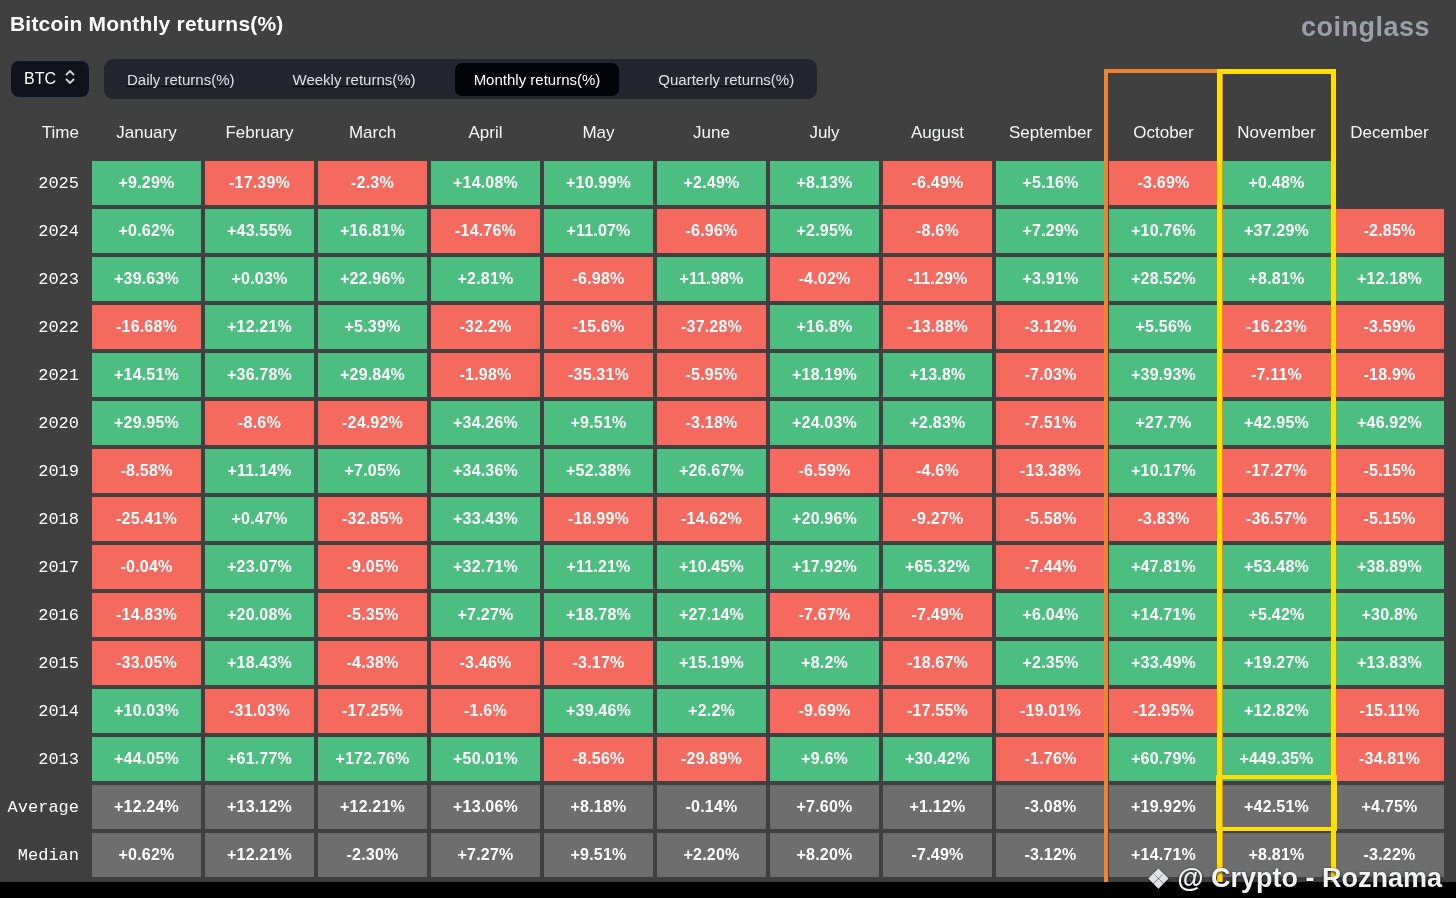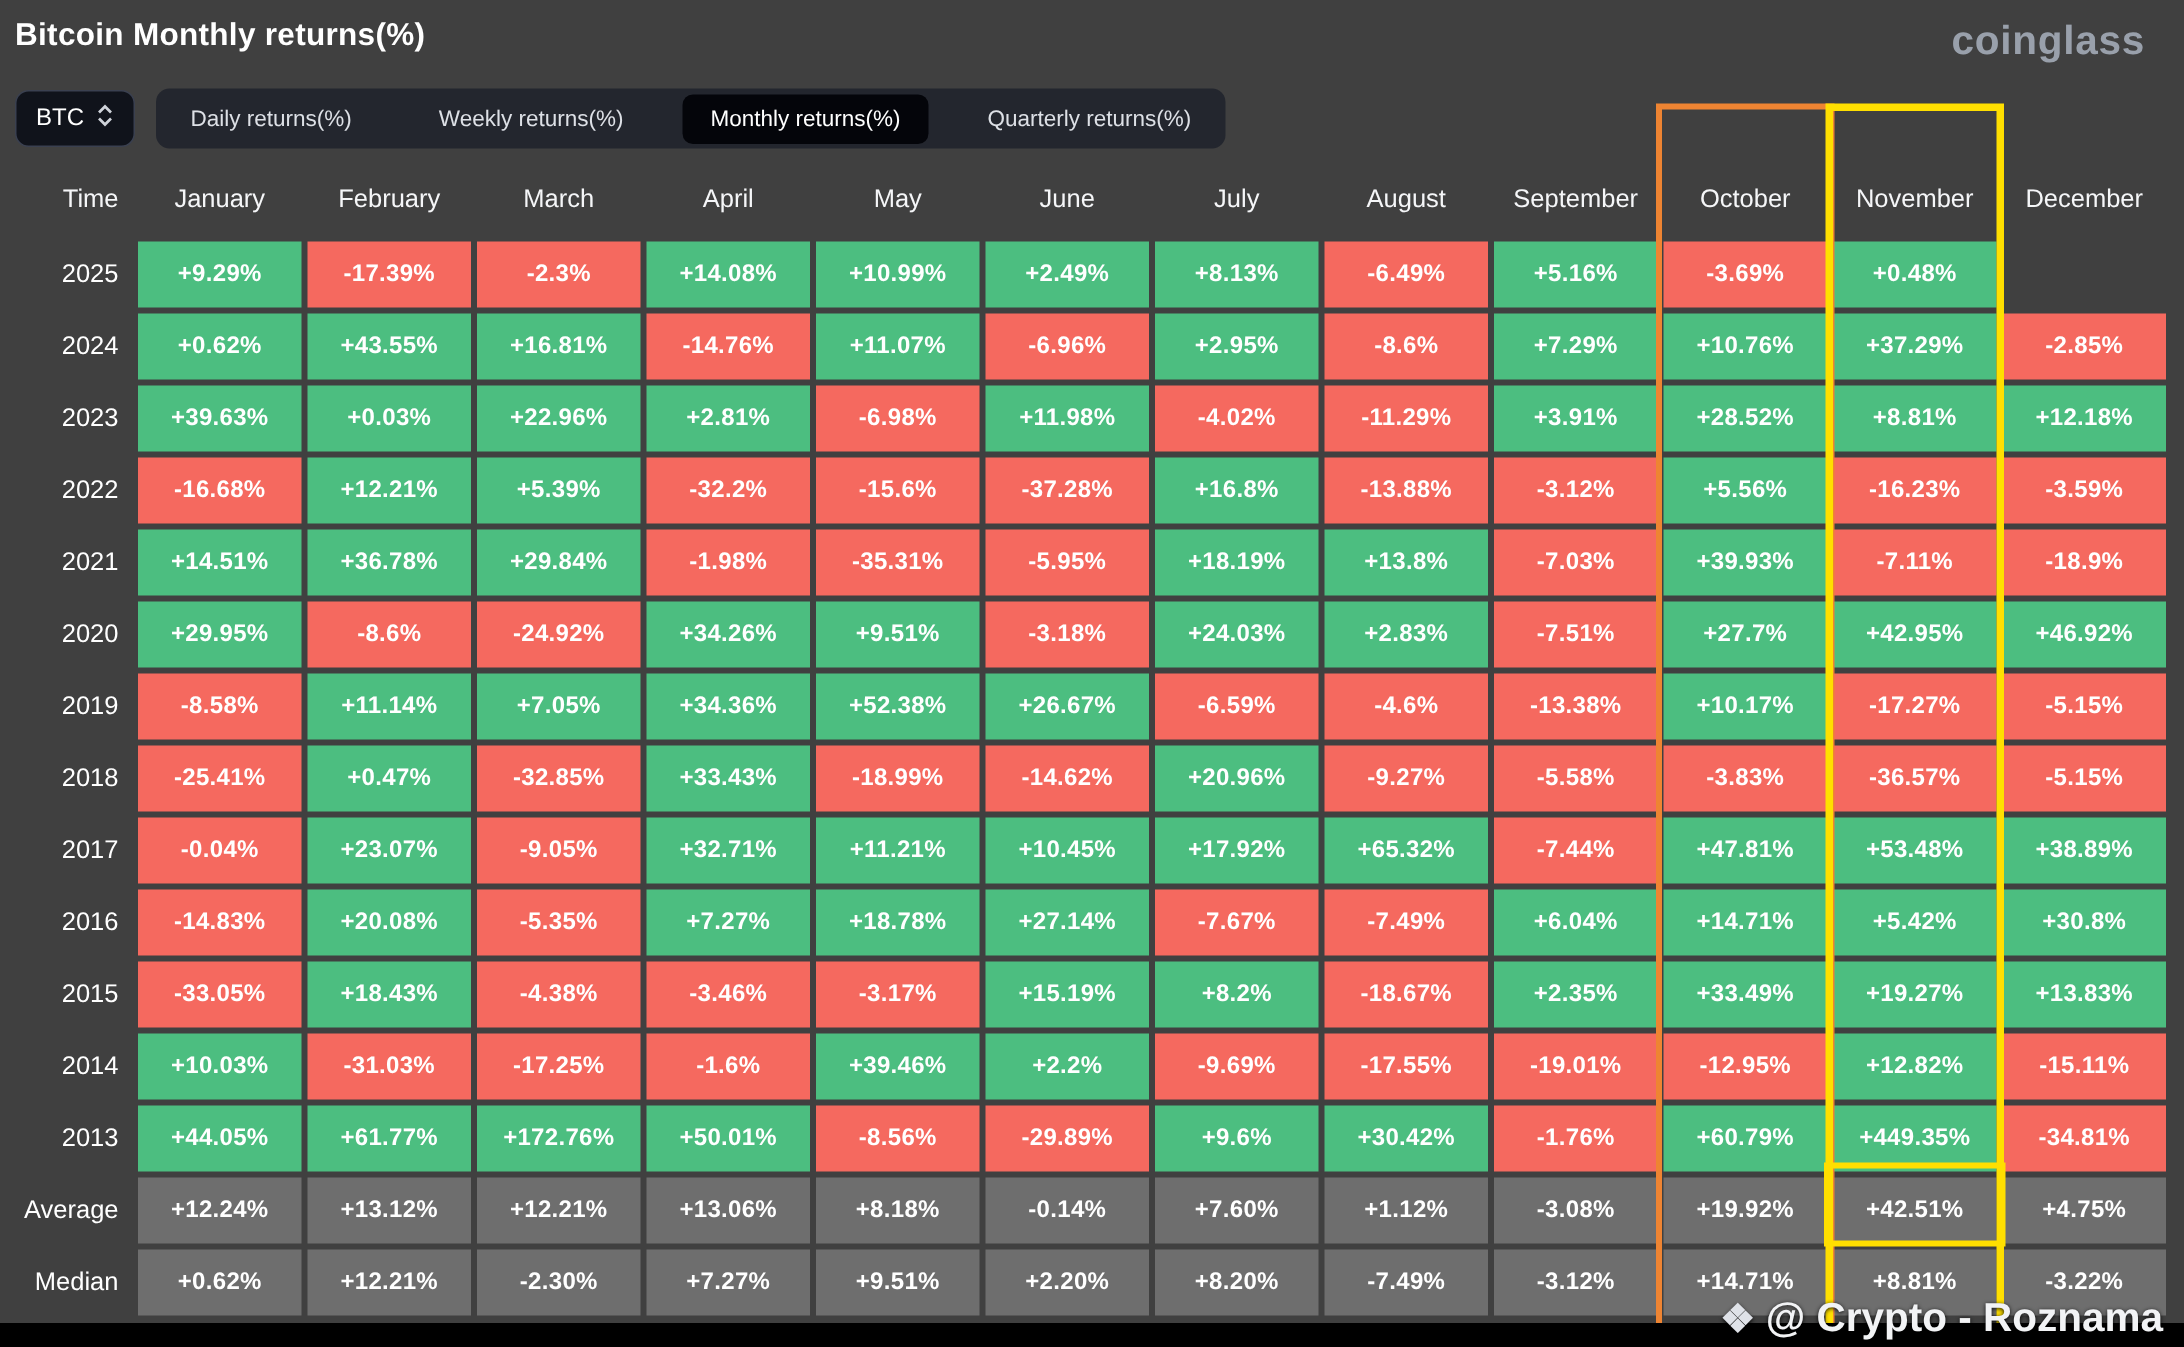--- a/index.html
+++ b/index.html
@@ -9,21 +9,21 @@
     position:relative; width:1456px; height:898px;
     background:#404040; overflow:hidden;
   }
   .top {
     display:flex; justify-content:space-between; align-items:flex-start;
     padding:12px 26px 0 10px;
   }
   .title { color:#fff; font-size:21px; font-weight:700; letter-spacing:.2px; }
   .logo { color:#99a0ab; font-size:27px; font-weight:700; letter-spacing:.5px; }
 
-  .controls { display:flex; align-items:center; gap:14px; margin:16px 0 0 10px; height:40px; }
+  .controls { display:flex; align-items:center; gap:14px; margin:16px 0 0 10px; height:40px;text-decoration:underline; }
   .btc-chip {
     display:flex; align-items:center; gap:8px; height:38px; padding:0 13px;
     border:1px solid #3a4050; border-radius:9px; background:#10131b;
     color:#fff; font-size:16px; cursor:pointer;
   }
   .tabs {
     display:flex; align-items:center; background:#23262e; border-radius:9px;
     padding:4px; height:40px; gap:20px;
   }
   .tab {
@@ -39,21 +39,21 @@
     grid-auto-rows:44px; gap:4px;
     position:relative; z-index:1;
   }
   .hcell {
     display:flex; align-items:center; justify-content:center;
     color:#f5f6f8; font-size:17px; height:40px;
   }
   .hcell.time { justify-content:flex-end; padding-right:9px; }
   .rlabel {
     display:flex; align-items:center; justify-content:flex-end; padding-right:9px;
-    color:#fff; font-size:17px;
+    color:#fff; font-size:17px;font-family:Liberation Mono, monospace;
   }
   .cell {
     display:flex; align-items:center; justify-content:center;
     color:#fff; font-size:16px; font-weight:600; letter-spacing:.2px;
   }
   .cell.pos { background:var(--pos); }
   .cell.neg { background:var(--neg); }
   .cell.neutral { background:var(--neu); }
   .cell.empty { background:transparent; }
 

